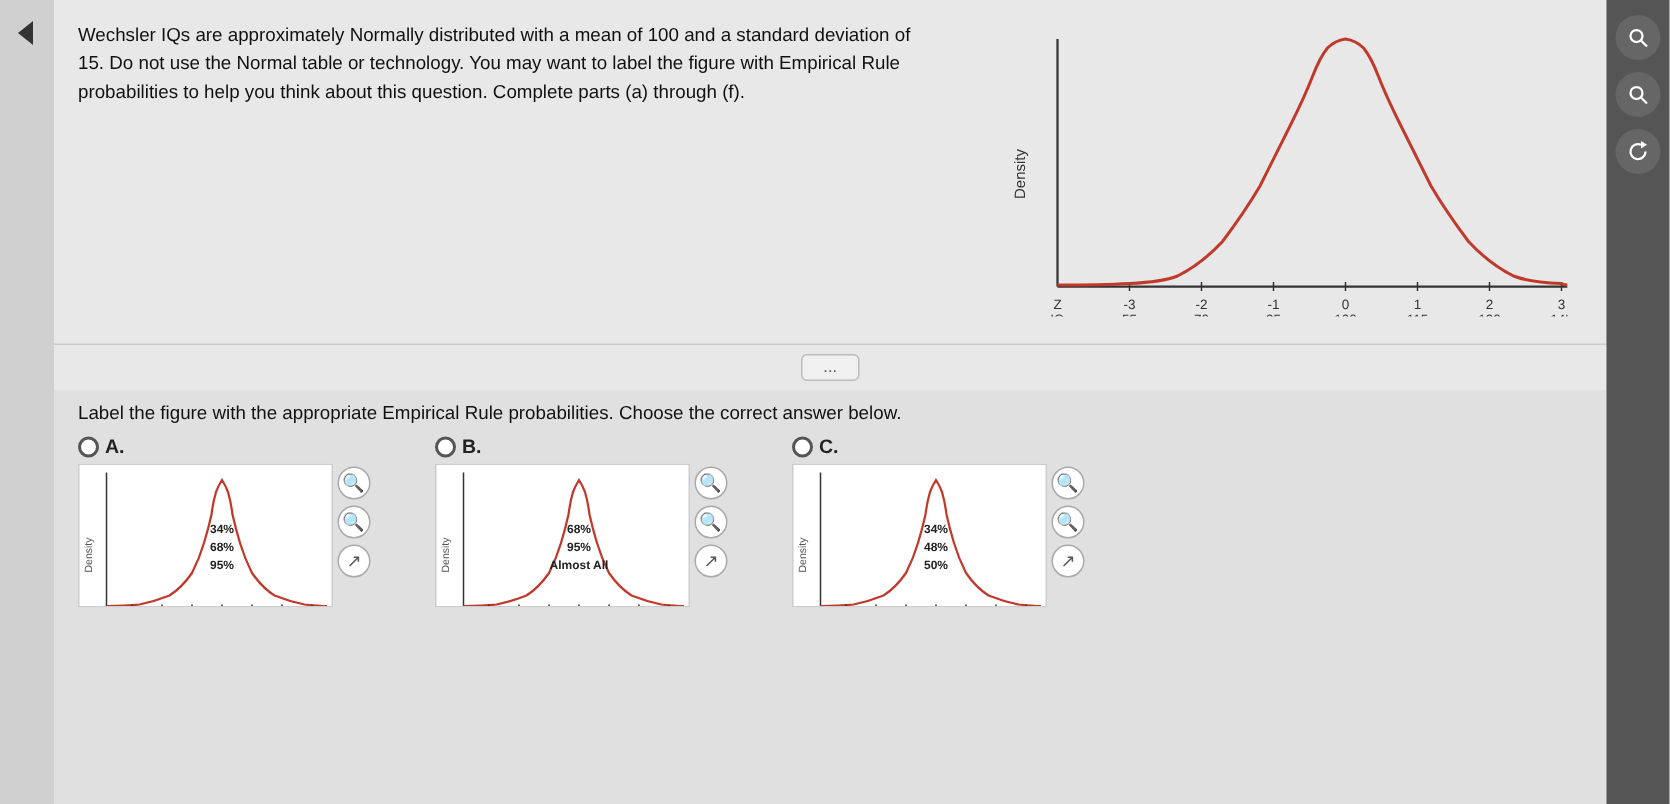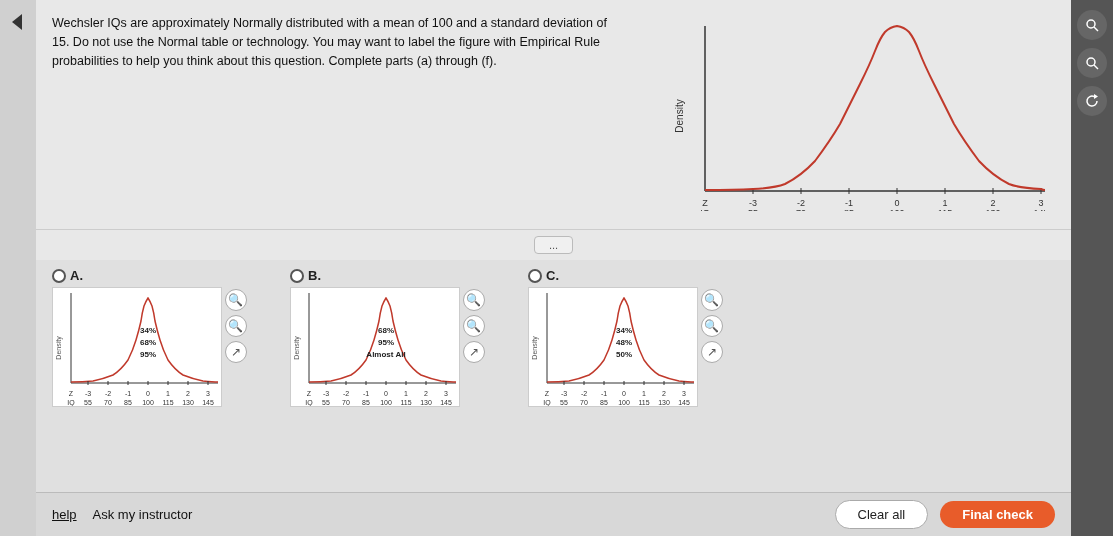--- a/index.html
+++ b/index.html
@@ -128,21 +128,21 @@
 
     .mini-chart-wrapper {
       display: flex;
       flex-direction: row;
       align-items: flex-start;
       gap: 3px;
     }
 
     .mini-chart-box {
       width: 170px;
-      height: 120px;
+      height: 96px;
       background: white;
       border: 1px solid #ccc;
       position: relative;
       overflow: hidden;
     }
 
     .mini-chart-actions {
       display: flex;
       flex-direction: column;
       gap: 4px;
@@ -296,20 +296,21 @@
         <text x="366" y="200" text-anchor="middle" font-size="9" fill="#333">145</text>
       </svg>
     </div>
   </div>
 
   <div class="divider-row">
     <button class="divider-btn">...</button>
   </div>
 
   <div class="bottom-section">
+    <div class="bottom-question">Label the figure with the appropriate Empirical Rule probabilities. Choose the correct answer below.</div>
 
     <div class="options-row">
 
       <div class="option-block option-a">
         <div class="option-label-row">
           <div class="radio-circle"></div>
           <span class="option-letter">A.</span>
         </div>
         <div class="mini-chart-wrapper">
           <div class="mini-chart-box">
@@ -454,28 +455,20 @@
             <button class="mini-action-btn">🔍</button>
             <button class="mini-action-btn">🔍</button>
             <button class="mini-action-btn">↗</button>
           </div>
         </div>
       </div>
 
     </div>
   </div>
 
-  <div class="footer-bar">
-    <span class="help-link">help</span>
-    <span class="ask-instructor">Ask my instructor</span>
-    <div class="footer-right">
-      <button class="clear-all-btn">Clear all</button>
-      <button class="final-check-btn">Final check</button>
-    </div>
-  </div>
 
 </div>
 
 <div class="right-sidebar">
   <button class="sidebar-icon-btn">
     <svg width="14" height="14" viewBox="0 0 14 14">
         <circle cx="6" cy="6" r="4" fill="none" stroke="white" stroke-width="1.5"></circle>
         <line x1="9" y1="9" x2="13" y2="13" stroke="white" stroke-width="1.5"></line>
       </svg>
   </button>

